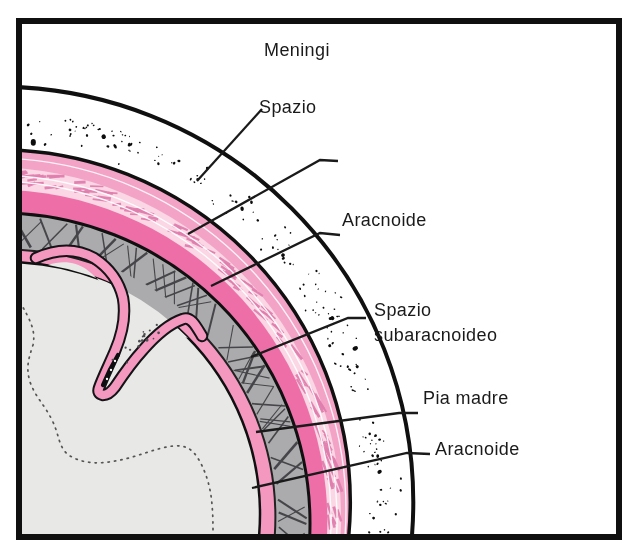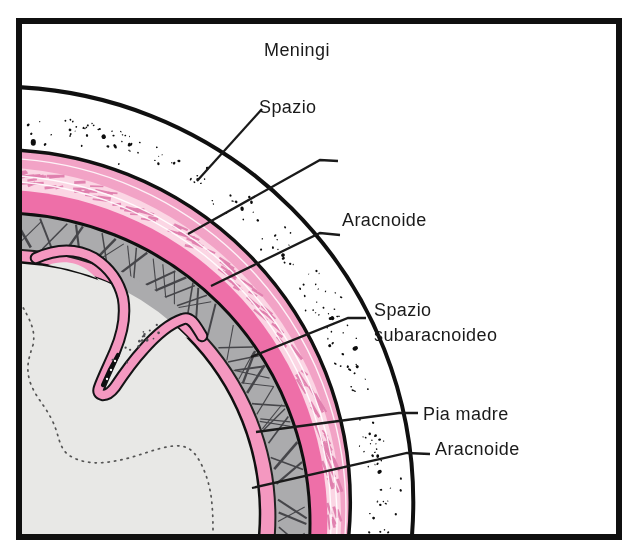--- a/index.html
+++ b/index.html
@@ -439,15 +439,15 @@
     </g>
   </svg>
 
   <div class="lbl" style="left:242px;top:17px">Meningi</div>
   <div class="lbl" style="left:237px;top:74px">Spazio</div>
   <div class="lbl" style="left:320px;top:187px">Aracnoide</div>
   <div class="lbl" style="left:352px;top:277px">
     <span>Spazio</span>
     <span>subaracnoideo</span>
   </div>
-  <div class="lbl" style="left:401px;top:381px">Pia madre</div>
+  <div class="lbl" style="left:401px;top:365px">Pia madre</div>
   <div class="lbl" style="left:413px;top:416px">Aracnoide</div>
 </div>
 
 </body></html>

